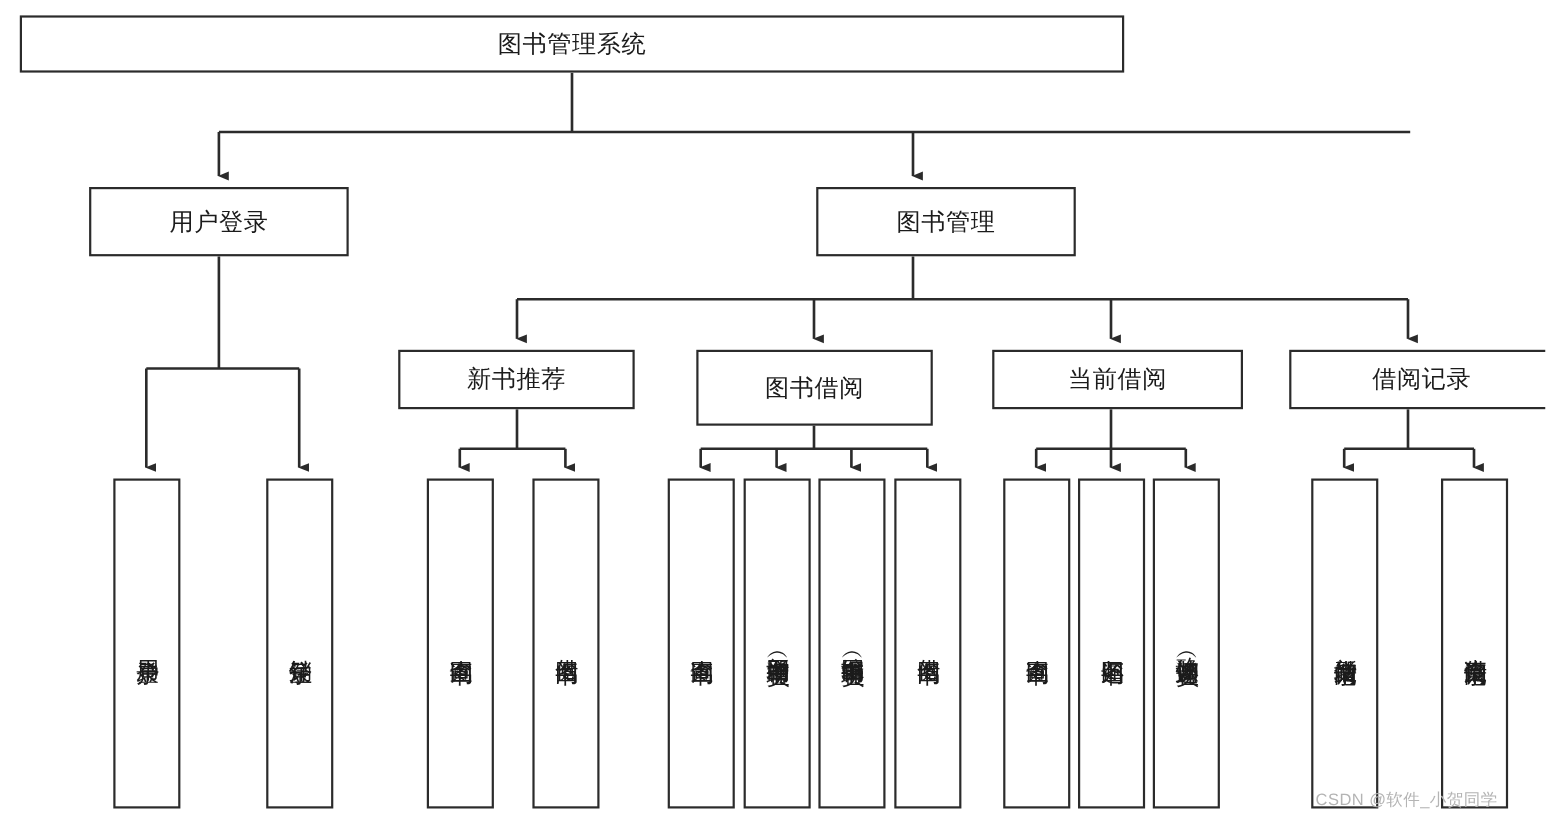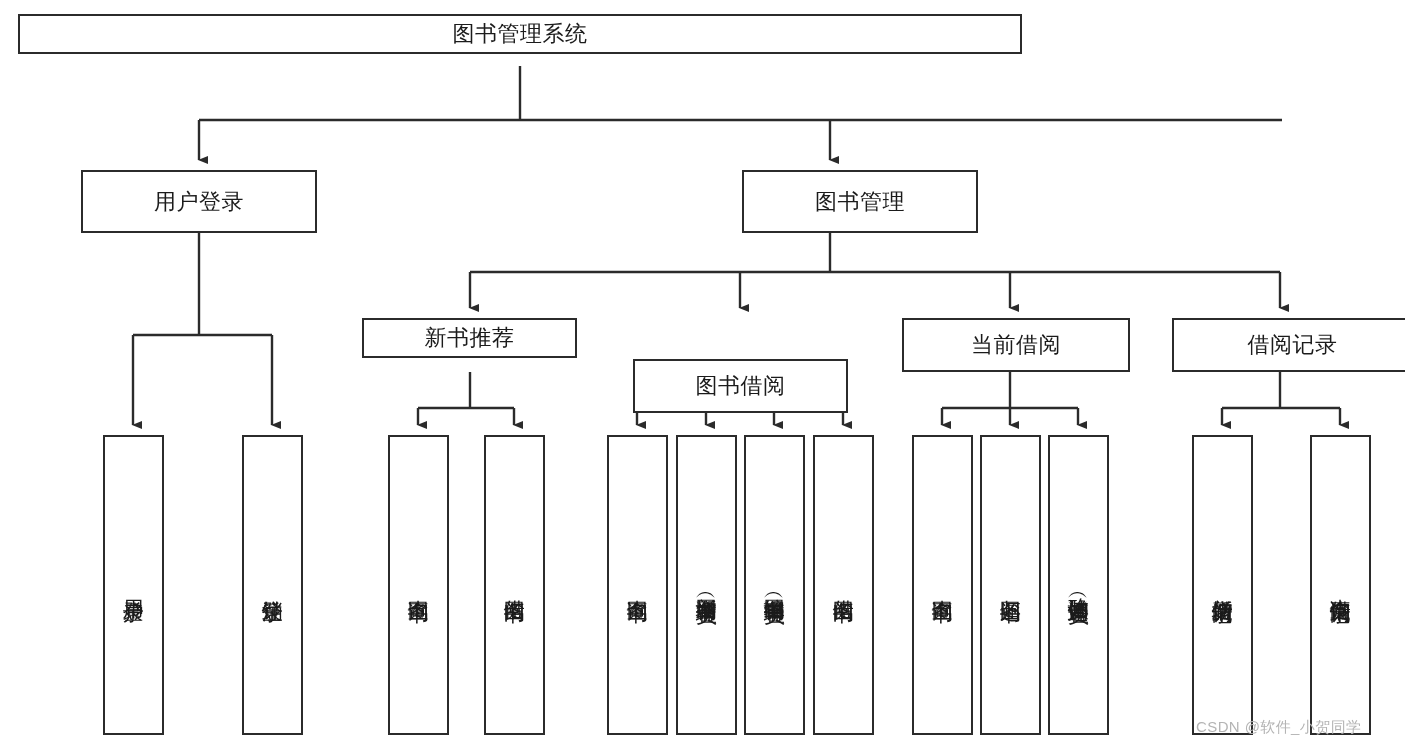--- a/index.html
+++ b/index.html
@@ -107,35 +107,35 @@
       <path d="M1010,408 L1010,425" marker-end="url(#arrowhead)"></path>
       <path d="M1078,408 L1078,425" marker-end="url(#arrowhead)"></path>
 
       <path d="M1280,372 L1280,408"></path>
       <path d="M1222,408 L1340,408"></path>
       <path d="M1222,408 L1222,425" marker-end="url(#arrowhead)"></path>
       <path d="M1340,408 L1340,425" marker-end="url(#arrowhead)"></path>
     </g>
   </svg>
 
-  <div class="node-box" style="left:18px; top:14px; width:1004px; height:40px;">
+  <div class="node-box" style="left:18px; top:14px; width:1004px; height:52px;">
     <span class="node-label-h">图书管理系统</span>
   </div>
 
   <div class="node-box" style="left:81px; top:170px; width:236px; height:63px;">
     <span class="node-label-h">用户登录</span>
   </div>
   <div class="node-box" style="left:712px; top:170px; width:236px; height:63px;margin-left:30px;">
     <span class="node-label-h">图书管理</span>
   </div>
 
-  <div class="node-box" style="left:362px; top:318px; width:215px; height:40px;">
+  <div class="node-box" style="left:362px; top:318px; width:215px; height:54px;">
     <span class="node-label-h">新书推荐</span>
   </div>
-  <div class="node-box" style="left:633px; top:318px; width:215px; height:54px;margin-top:41px;">
+  <div class="node-box" style="left:633px; top:318px; width:215px; height:69px;">
     <span class="node-label-h">图书借阅</span>
   </div>
   <div class="node-box" style="left:902px; top:318px; width:228px; height:54px;">
     <span class="node-label-h">当前借阅</span>
   </div>
   <div class="node-box" style="left:1172px; top:318px; width:241px; height:54px;">
     <span class="node-label-h">借阅记录</span>
   </div>
 
   <div class="node-box" style="left:103px; top:435px; width:61px; height:300px;">

